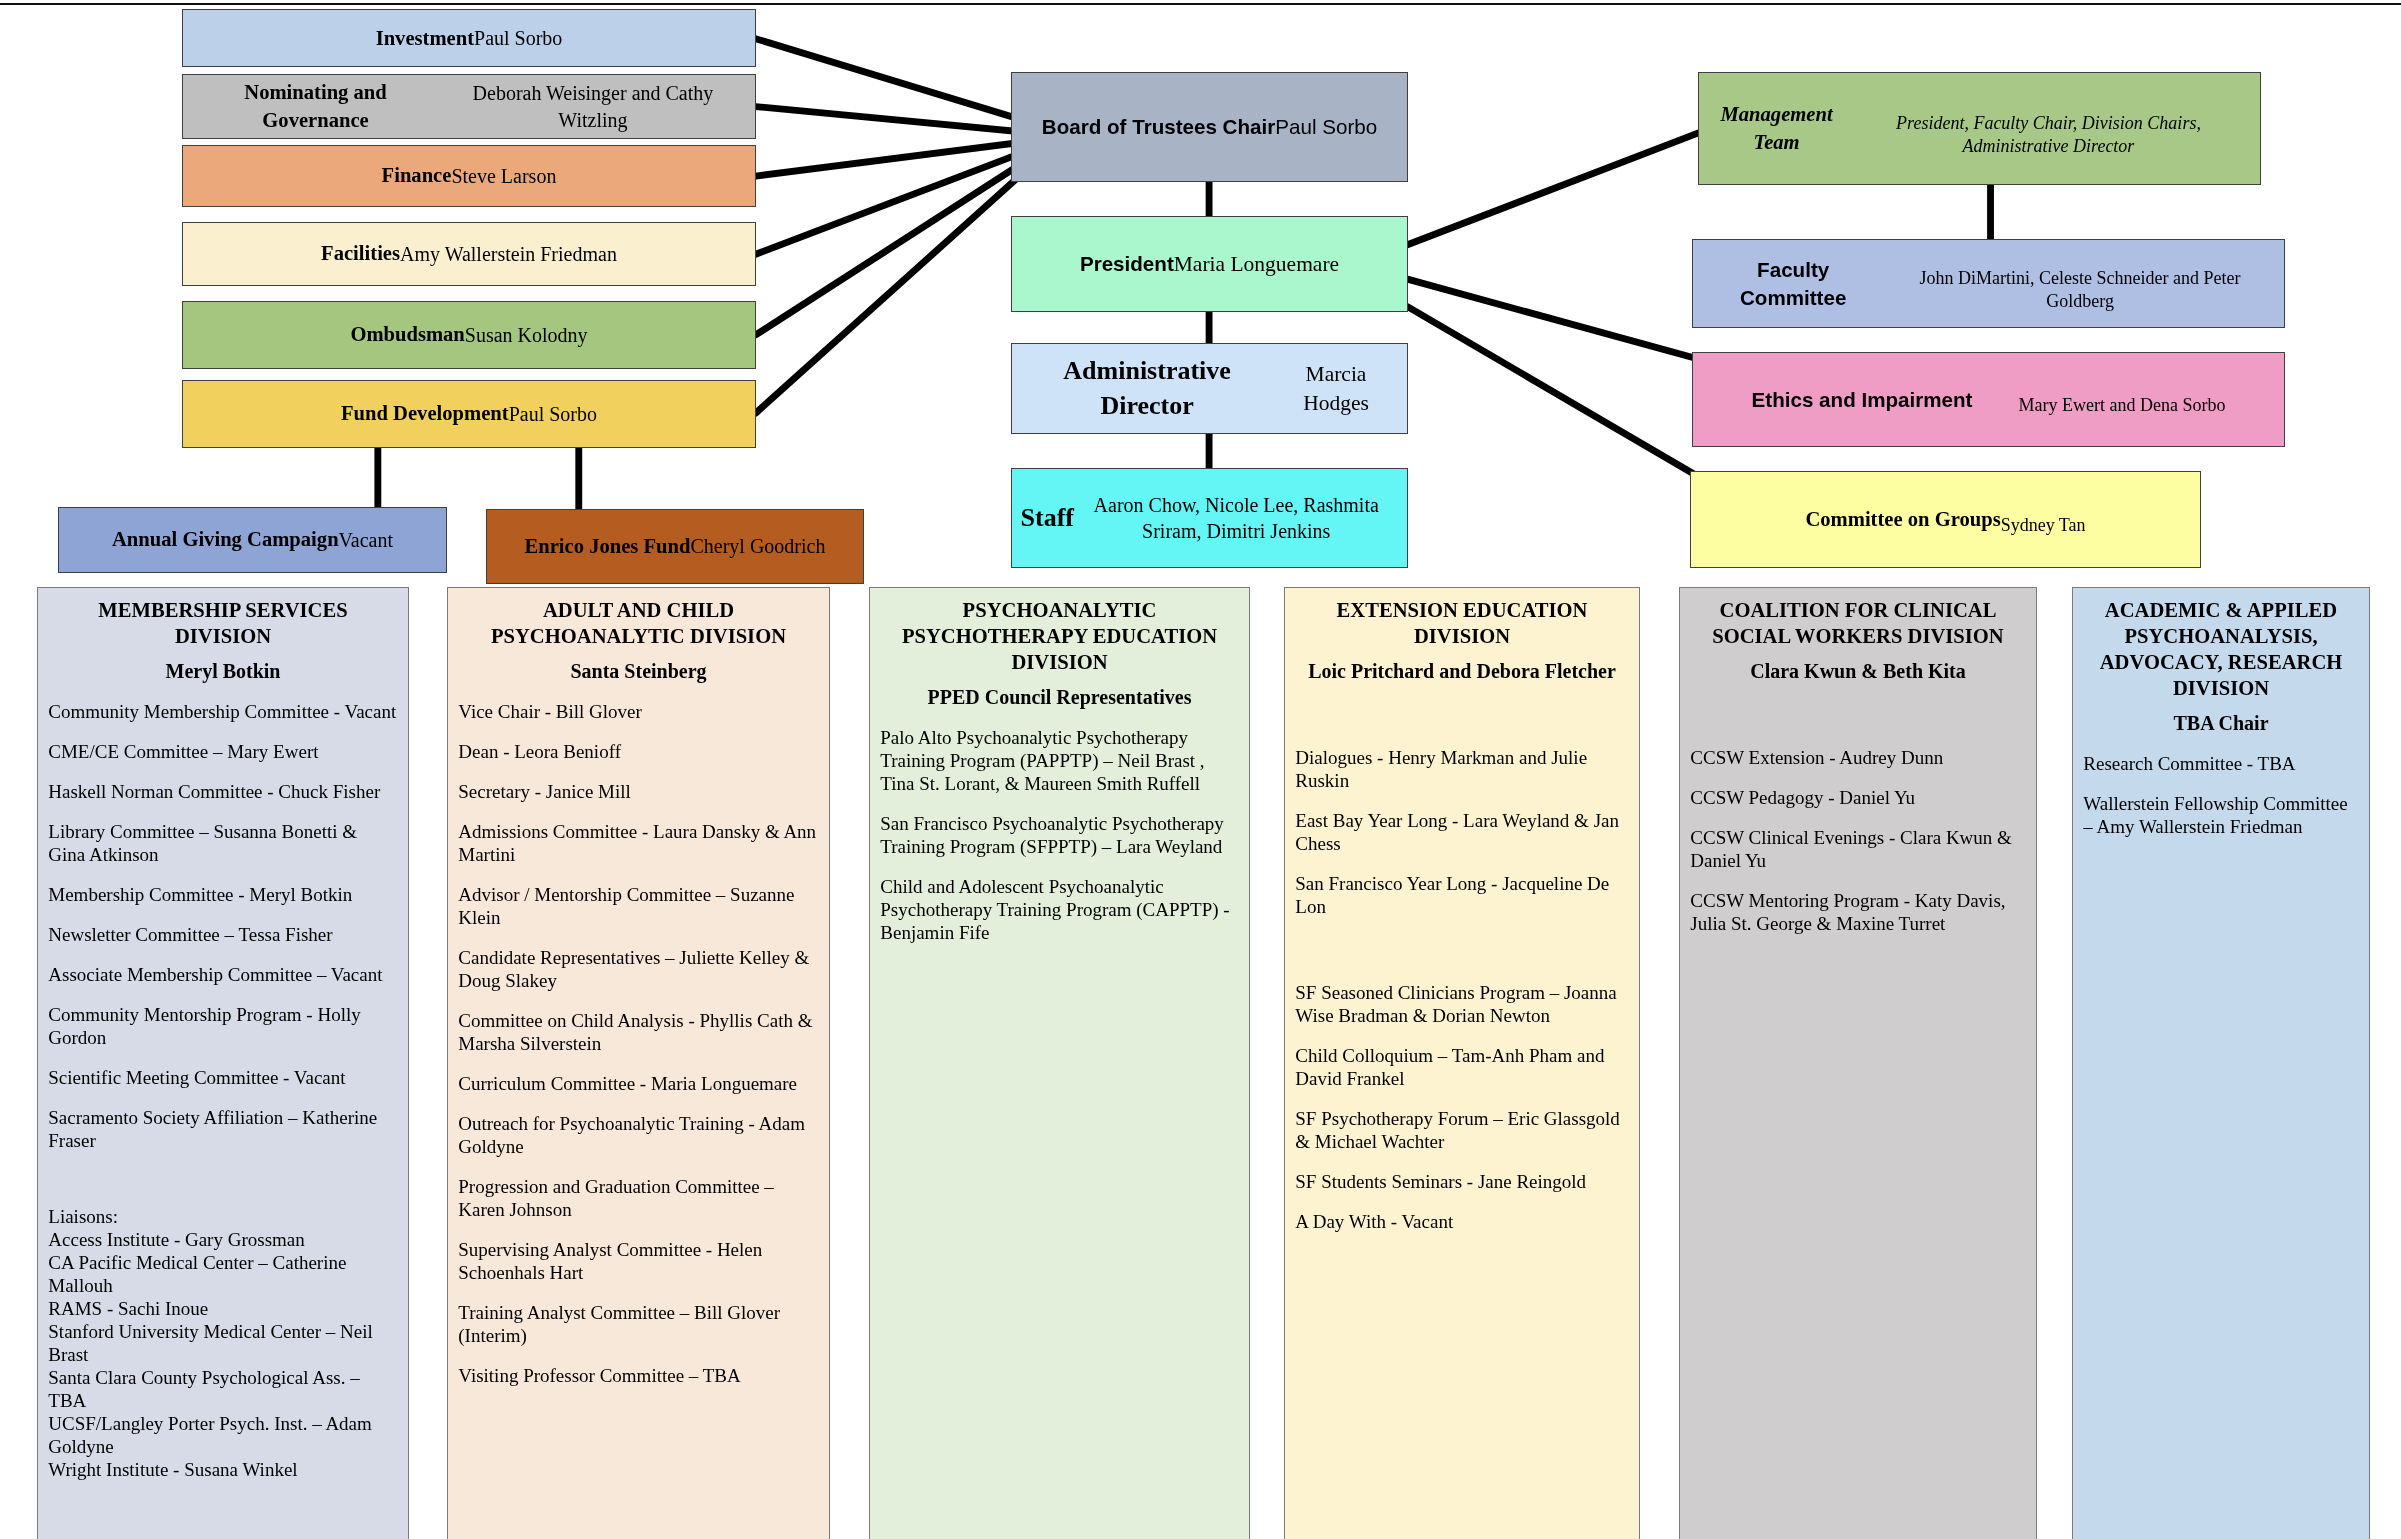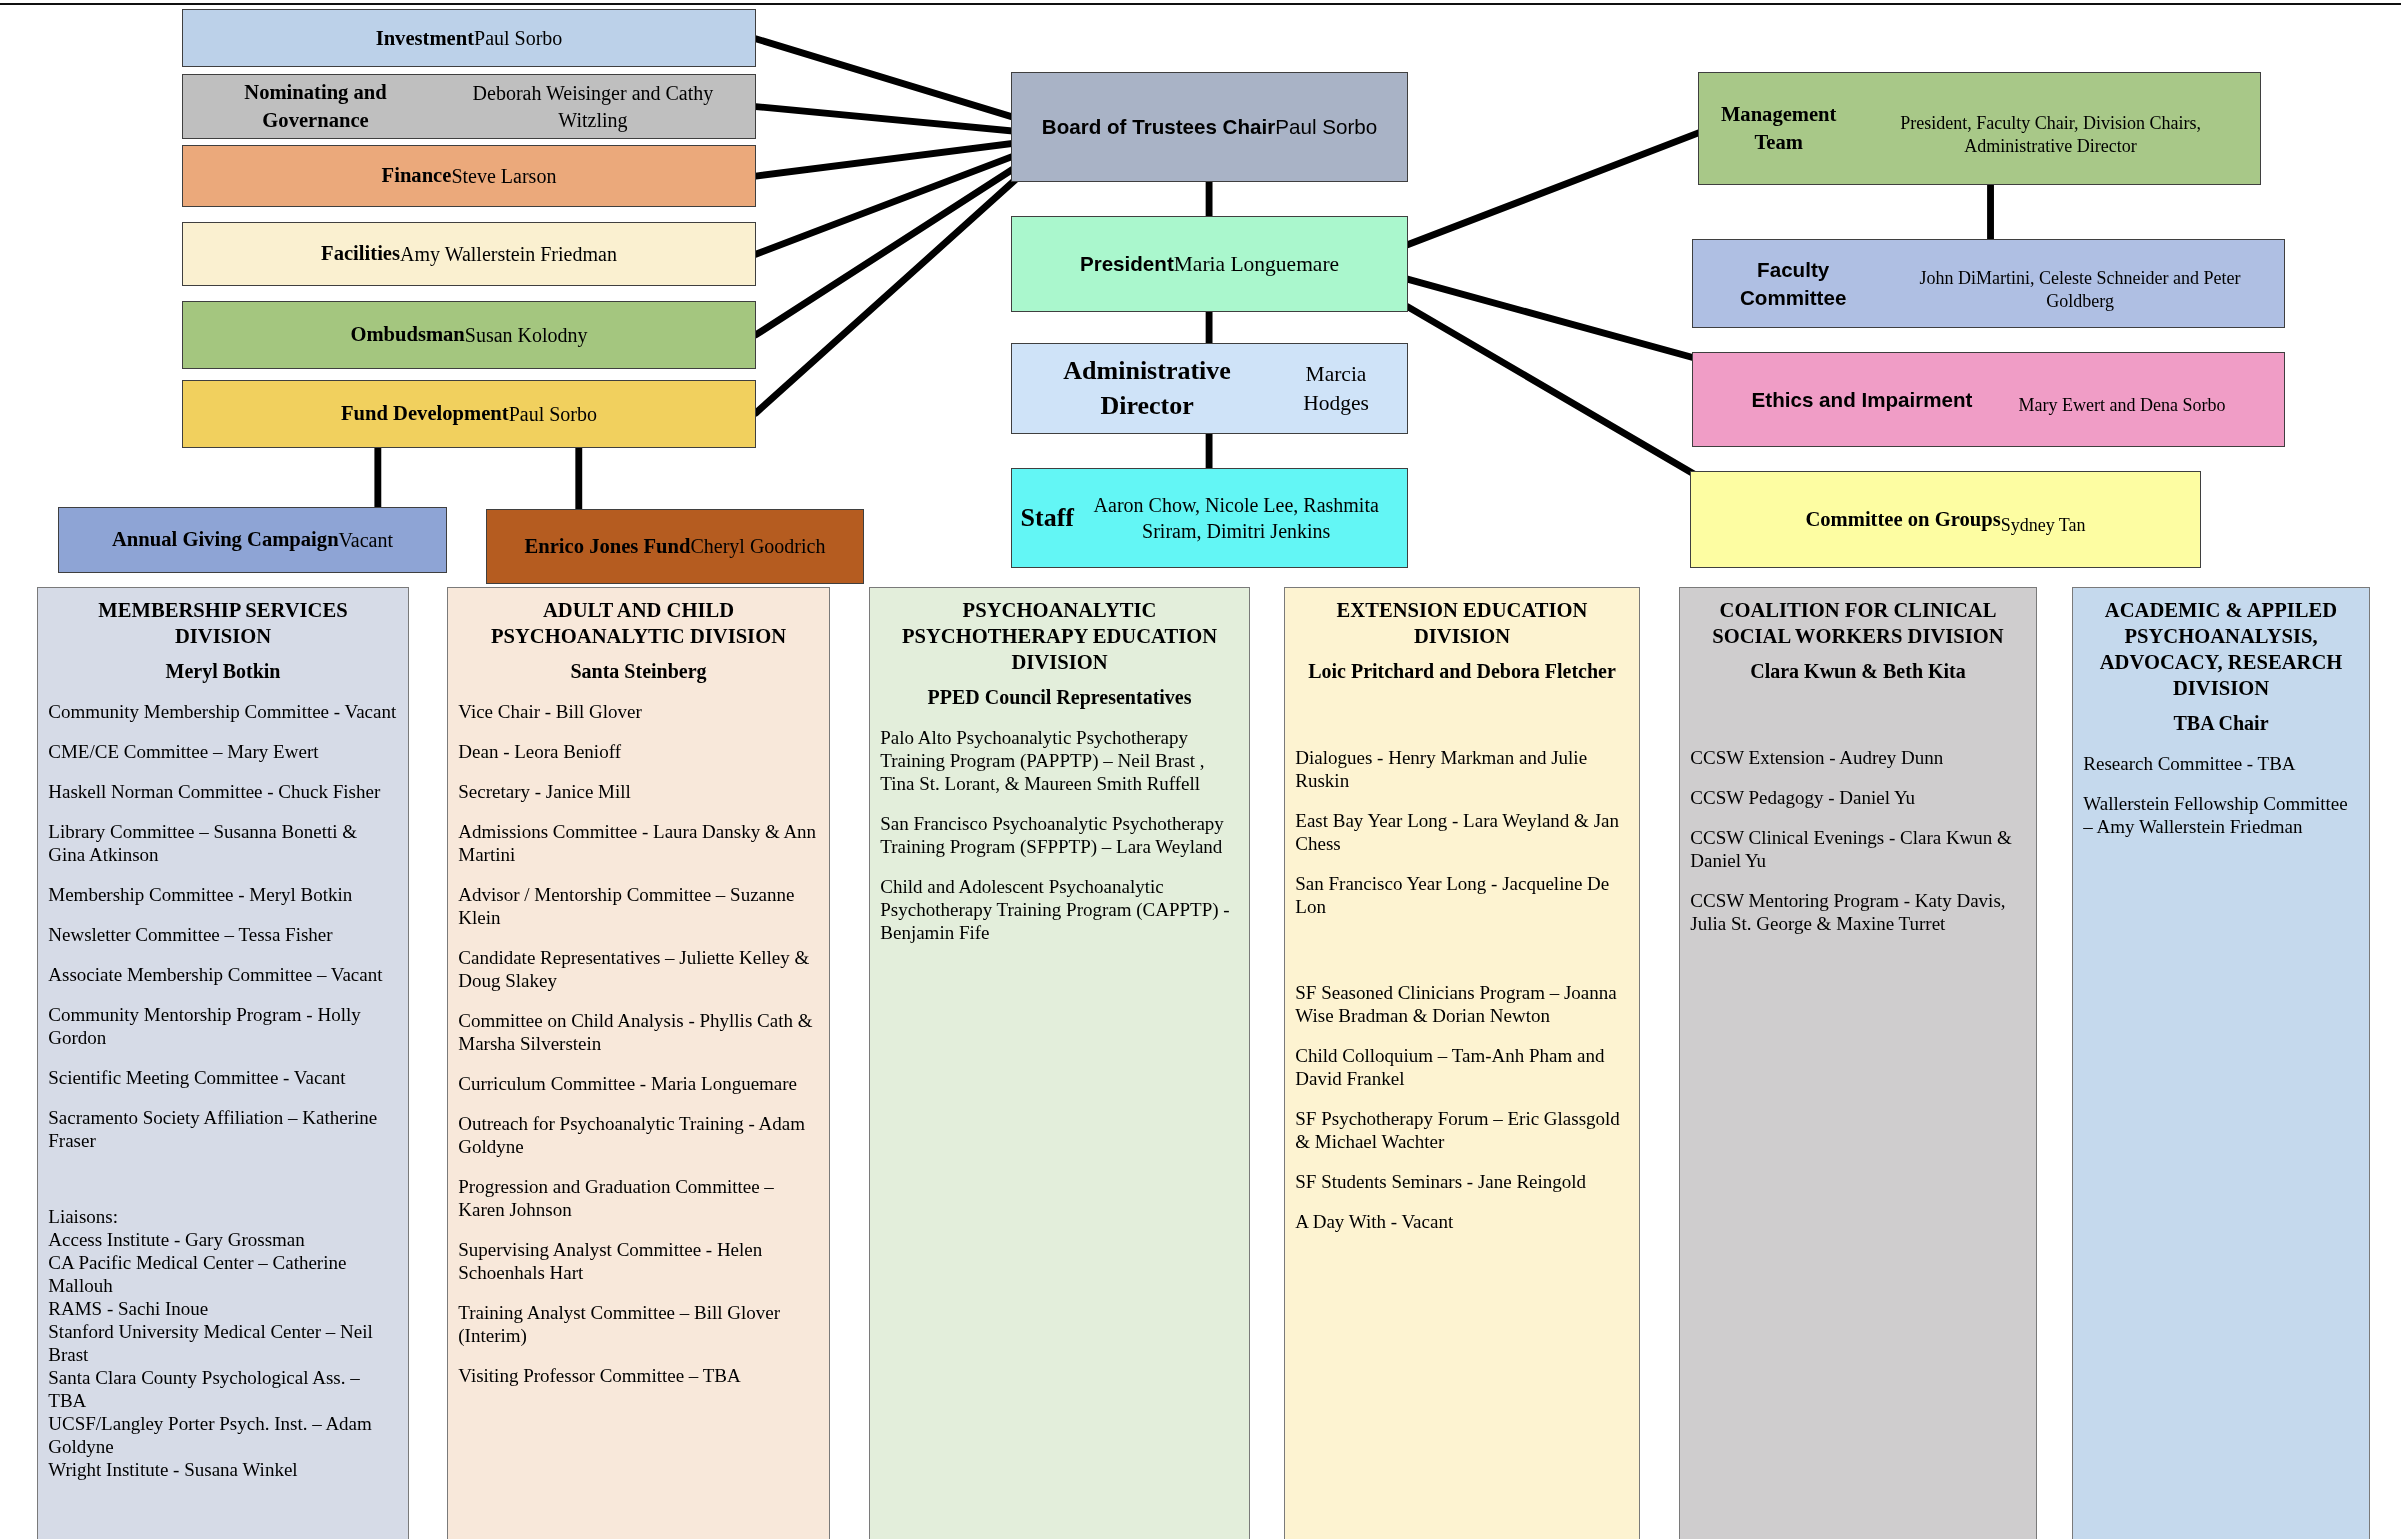--- a/index.html
+++ b/index.html
@@ -96,21 +96,21 @@
         <div class="box-sub">Maria Longuemare</div>
       </div>
       <div class="org-box center-box" style="left: 1011px; top: 343px; width: 397px; height: 91px; background: rgb(207, 227, 248);">
         <div class="box-title">Administrative Director</div>
         <div class="box-sub">Marcia Hodges</div>
       </div>
       <div class="org-box center-box sub-md" style="left: 1011px; top: 468px; width: 397px; height: 100px; background: rgb(99, 246, 245);">
         <div class="box-title">Staff</div>
         <div class="box-sub">Aaron Chow, Nicole Lee, Rashmita Sriram, Dimitri Jenkins</div>
       </div>
-      <div class="org-box gap-sub sub-sm" style="left: 1698px; top: 72px; width: 563px; height: 113px; background: rgb(168, 200, 136);">
+      <div class="org-box gap-sub sub-sm" style="left: 1698px; top: 72px; width: 563px; height: 113px; background: rgb(168, 200, 136); font-style: italic;">
         <div class="box-title">Management Team</div>
         <div class="box-sub">President, Faculty Chair, Division Chairs, Administrative Director</div>
       </div>
       <div class="org-box sans-t gap-sub sub-sm" style="left: 1692px; top: 239px; width: 593px; height: 89px; background: rgb(175, 191, 227);">
         <div class="box-title">Faculty Committee</div>
         <div class="box-sub">John DiMartini, Celeste Schneider and Peter Goldberg</div>
       </div>
       <div class="org-box sans-t gap-sub sub-sm" style="left: 1692px; top: 352px; width: 593px; height: 95px; background: rgb(240, 157, 198); gap: 46px;">
         <div class="box-title">Ethics and Impairment</div>
         <div class="box-sub">Mary Ewert and Dena Sorbo</div>

